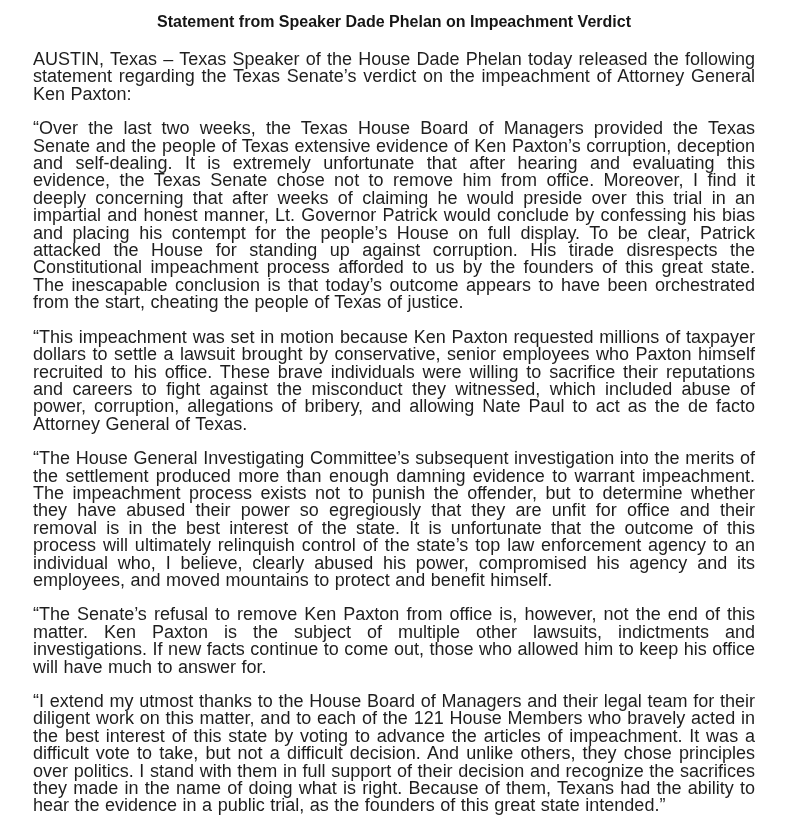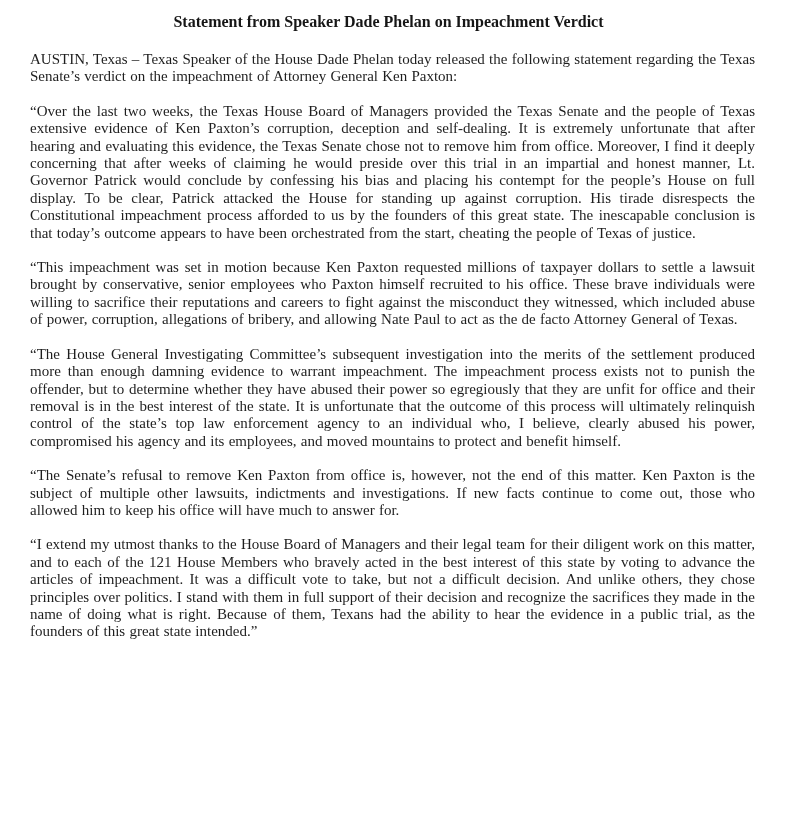--- a/index.html
+++ b/index.html
@@ -4,40 +4,40 @@
 <style>
   html, body {
     margin: 0;
     padding: 0;
     background: #ffffff;
   }
   .page {
     width: 787px;
     height: 822px;
     box-sizing: border-box;
-    padding: 12px 32px 0 22px;
+    padding: 12px 32px 0 33px;
     background: #ffffff;
-    font-family: Liberation Serif, serif;
+    font-family: Liberation Sans, sans-serif;
     color: #1e1e1e;
     overflow: hidden;
   }
   .title {
     font-size: 16px;
     font-weight: bold;
     text-align: center;
     line-height: 19px;
     margin: 0 0 20px 0;
     color: #161616;
   }
   .para {
-    font-size: 15px;
+    font-size: 18px;
     line-height: 17.4px;
     text-align: justify;
     text-justify: inter-word;
-    margin: 0 0 17px 8px;
+    margin: 0 0 17px 0;
     word-spacing: 0.5px;
   }
 </style>
 </head>
 <body>
 
 <div class="page">
   <h1 class="title">Statement from Speaker Dade Phelan on Impeachment Verdict</h1>
 
   <p class="para">AUSTIN, Texas – Texas Speaker of the House Dade Phelan today released the following statement regarding the Texas Senate’s verdict on the impeachment of Attorney General Ken Paxton:</p>

